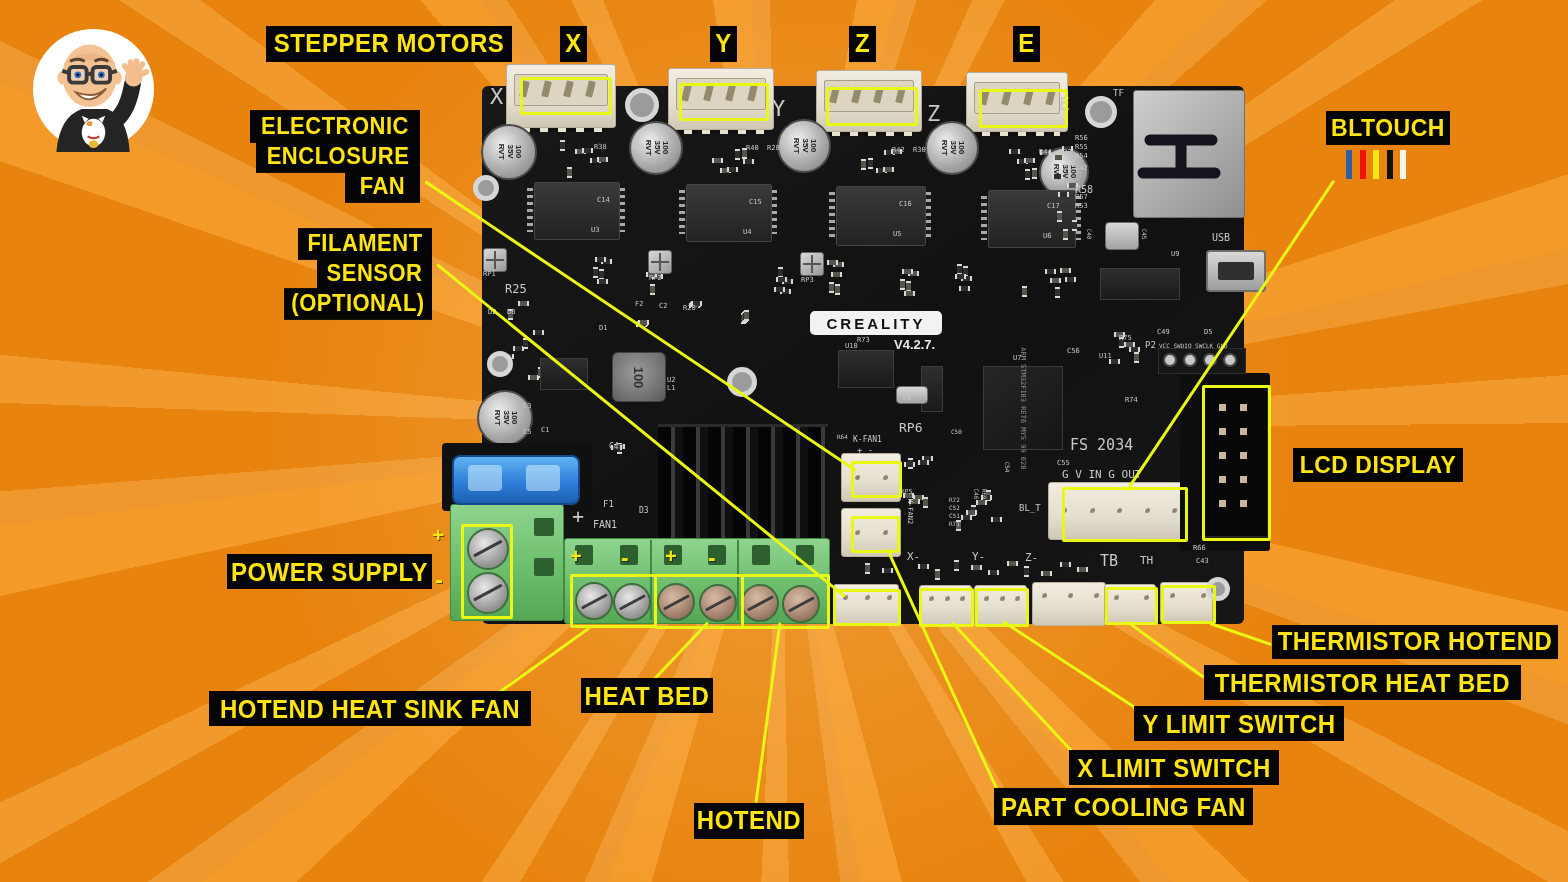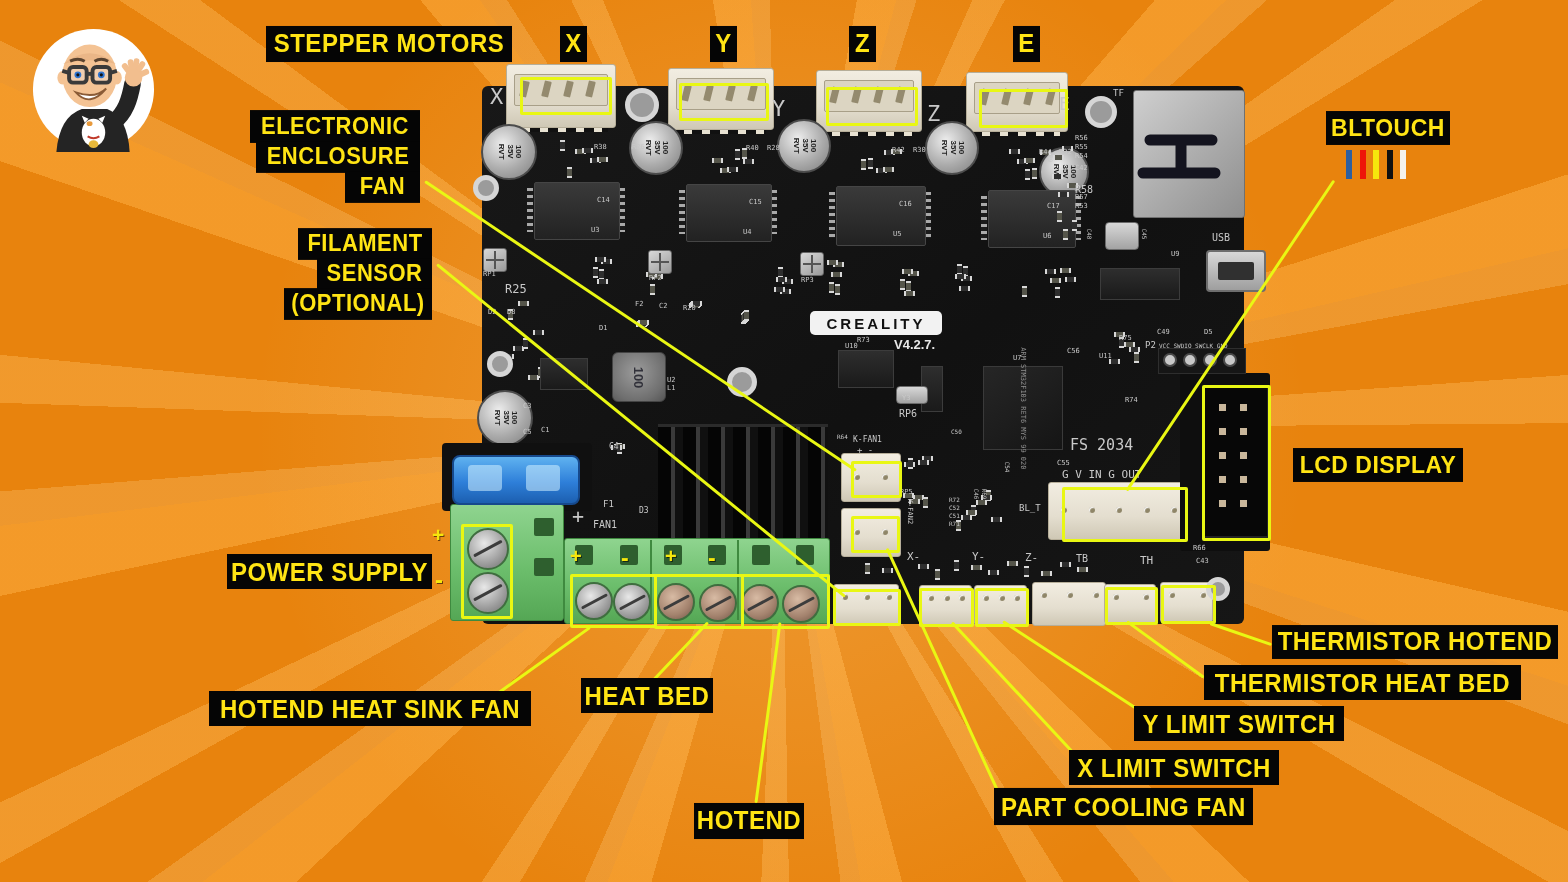--- a/index.html
+++ b/index.html
@@ -255,21 +255,21 @@
     <div class="silk" style="left: 1113px; top: 89px; font-size: 9px;">TF</div>
     <div class="silk" style="left: 1212px; top: 233px; font-size: 10px;">USB</div>
     <div class="silk" style="left: 1145px; top: 341px; font-size: 9px;">P2</div>
     <div class="silk" style="left: 1159px; top: 343px; font-size: 6px;">VCC SWDIO SWCLK GND</div>
     <div class="silk" style="left: 1070px; top: 438px; font-size: 15px;">FS 2034</div>
     <div class="silk" style="left: 1062px; top: 469px; font-size: 11px;">G V IN G OUT</div>
     <div class="silk" style="left: 1019px; top: 504px; font-size: 9px;">BL_T</div>
     <div class="silk" style="left: 907px; top: 551px; font-size: 11px;">X-</div>
     <div class="silk" style="left: 972px; top: 551px; font-size: 11px;">Y-</div>
     <div class="silk" style="left: 1025px; top: 552px; font-size: 11px;">Z-</div>
-    <div class="silk" style="left: 1076px; top: 554px; font-size: 10px;">TB</div>
+    <div class="silk" style="left: 1100px; top: 554px; font-size: 15px;">TB</div>
     <div class="silk" style="left: 1140px; top: 555px; font-size: 11px;">TH</div>
     <div class="silk" style="left: 853px; top: 436px; font-size: 8px;">K-FAN1</div>
     <div class="silk" style="left: 857px; top: 446px; font-size: 9px;">+  -</div>
     <div class="silk" style="left: 897px; top: 508px; font-size: 7px; transform: rotate(90deg);">K-FAN2</div>
     <div class="silk" style="left: 572px; top: 506px; font-size: 20px;">+</div>
     <div class="silk" style="left: 593px; top: 520px; font-size: 10px;">FAN1</div>
     <div class="silk" style="left: 639px; top: 507px; font-size: 8px;">D3</div>
     <div class="silk" style="left: 603px; top: 500px; font-size: 9px;">F1</div>
     <div class="silk" style="left: 609px; top: 443px; font-size: 8px;">C4</div>
     <div class="silk" style="left: 594px; top: 144px; font-size: 7px;">R38</div>
@@ -315,21 +315,21 @@
     <div class="silk" style="left: 1013px; top: 355px; font-size: 7px;">U7</div>
     <div class="silk" style="left: 902px; top: 395px; font-size: 7px;">Y3</div>
     <div class="silk" style="left: 1067px; top: 348px; font-size: 7px;">C56</div>
     <div class="silk" style="left: 951px; top: 429px; font-size: 6px;">C50</div>
     <div class="silk" style="left: 1119px; top: 335px; font-size: 7px;">R75</div>
     <div class="silk" style="left: 1099px; top: 353px; font-size: 7px;">U11</div>
     <div class="silk" style="left: 1125px; top: 397px; font-size: 7px;">R74</div>
     <div class="silk" style="left: 1171px; top: 251px; font-size: 7px;">U9</div>
     <div class="silk" style="left: 1157px; top: 329px; font-size: 7px;">C49</div>
     <div class="silk" style="left: 1204px; top: 329px; font-size: 7px;">D5</div>
-    <div class="silk" style="left: 899px; top: 409px; font-size: 10px; text-align: right;">RP6</div>
+    <div class="silk" style="left: 899px; top: 421px; font-size: 13px; text-align: right;">RP6</div>
     <div class="silk" style="left: 900px; top: 489px; font-size: 7px;">RP5</div>
     <div class="silk" style="left: 837px; top: 434px; font-size: 6px;">R64</div>
     <div class="silk" style="left: 949px; top: 497px; font-size: 6px;">R72</div>
     <div class="silk" style="left: 949px; top: 505px; font-size: 6px;">C52</div>
     <div class="silk" style="left: 949px; top: 513px; font-size: 6px;">C51</div>
     <div class="silk" style="left: 949px; top: 521px; font-size: 6px;">R71</div>
     <div class="silk" style="left: 1193px; top: 545px; font-size: 7px;">R66</div>
     <div class="silk" style="left: 1196px; top: 558px; font-size: 7px;">C43</div>
     <div class="silk" style="left: 1057px; top: 460px; font-size: 7px;">C55</div>
     <div class="silk" style="left: 1084px; top: 231px; font-size: 6px; transform: rotate(90deg);">C48</div>

